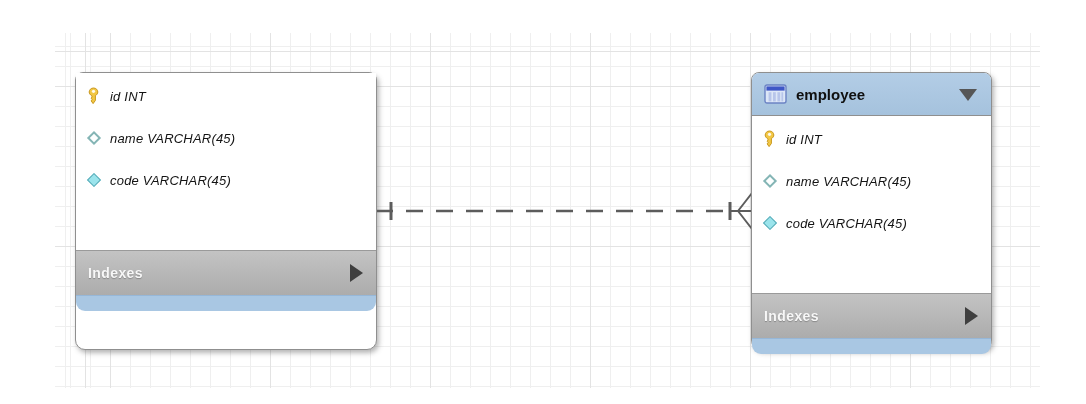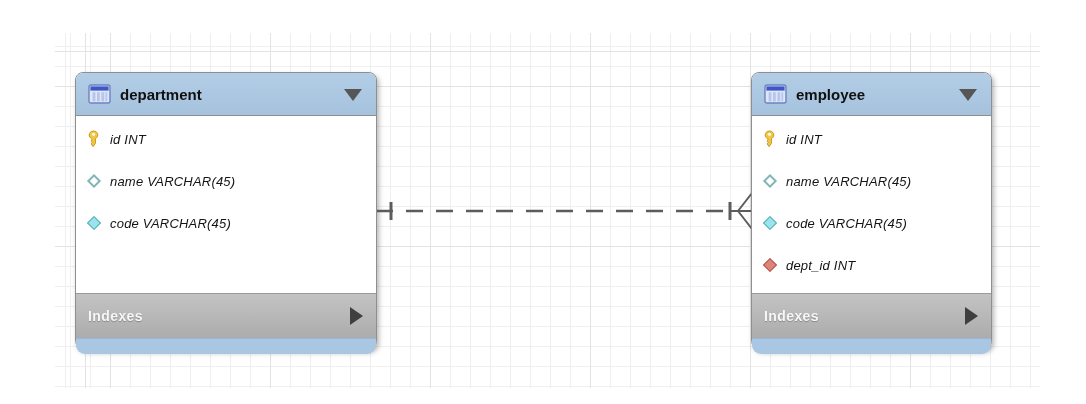--- a/index.html
+++ b/index.html
@@ -142,32 +142,20 @@
 <div class="grid-canvas"></div>
 
 <svg class="connector" width="382" height="46" viewBox="0 0 382 46">
   <path d="M2 23 H353" stroke="#5c5c5c" stroke-width="2.5" stroke-dasharray="17 13" fill="none"></path>
   <path d="M17 14 V32" stroke="#5c5c5c" stroke-width="3" fill="none"></path>
   <path d="M356 14 V32" stroke="#5c5c5c" stroke-width="3" fill="none"></path>
   <path d="M356 23 H378 M364 23 L378 5 M364 23 L378 41" stroke="#5c5c5c" stroke-width="2" fill="none"></path>
 </svg>
 
 <div class="tbl tbl-department">
-  <div class="tbl-header">
-    <svg width="23" height="20" viewBox="0 0 23 20">
-      <rect x="1" y="1" width="21" height="18" rx="2" fill="#dde7f7" stroke="#6b83c4" stroke-width="1.4"></rect>
-      <rect x="2.4" y="2.4" width="18.2" height="4.2" fill="#3f57c6"></rect>
-      <rect x="4.6" y="8.2" width="2.8" height="9.2" fill="#b7c5ea"></rect>
-      <rect x="9.0" y="8.2" width="2.8" height="9.2" fill="#b7c5ea"></rect>
-      <rect x="13.4" y="8.2" width="2.8" height="9.2" fill="#b7c5ea"></rect>
-      <rect x="17.4" y="8.2" width="1.8" height="9.2" fill="#b7c5ea"></rect>
-    </svg>
-    <span class="tbl-title">department</span>
-    <span class="tri-down"></span>
-  </div>
 
   <div class="tbl-body">
     <div class="field-row">
       <span class="ic">
         <svg width="13" height="18" viewBox="0 0 13 18">
           <path d="M6.5 1 C9.1 1 10.8 2.9 10.8 5 C10.8 6.6 9.8 7.9 8.4 8.5 L8.4 13.4 L6.1 16.6 L4.2 13.9 L5.1 12.5 L4.2 11.2 L5.1 9.9 L4.6 8.5 C3.2 7.9 2.2 6.6 2.2 5 C2.2 2.9 3.9 1 6.5 1 Z" fill="#f2c744" stroke="#c9971d" stroke-width="1"></path>
           <circle cx="6.5" cy="4.3" r="1.6" fill="#ffffff" opacity="0.9"></circle>
         </svg>
       </span>
       <span class="field-label">id INT</span>
@@ -222,26 +210,20 @@
           <span class="diamond hollow"></span>
         </span>
       <span class="field-label">name VARCHAR(45)</span>
     </div>
     <div class="field-row">
       <span class="ic">
           <span class="diamond cyan"></span>
         </span>
       <span class="field-label">code VARCHAR(45)</span>
     </div>
-    <div class="field-row">
-      <span class="ic">
-          <span class="diamond red"></span>
-        </span>
-      <span class="field-label">dept_id INT</span>
-    </div>
   </div>
 
   <div class="tbl-footer">
     <span class="footer-label">Indexes</span>
     <span class="tri-right"></span>
   </div>
   <div class="bottom-strip"></div>
 </div>
 
 </body></html>

